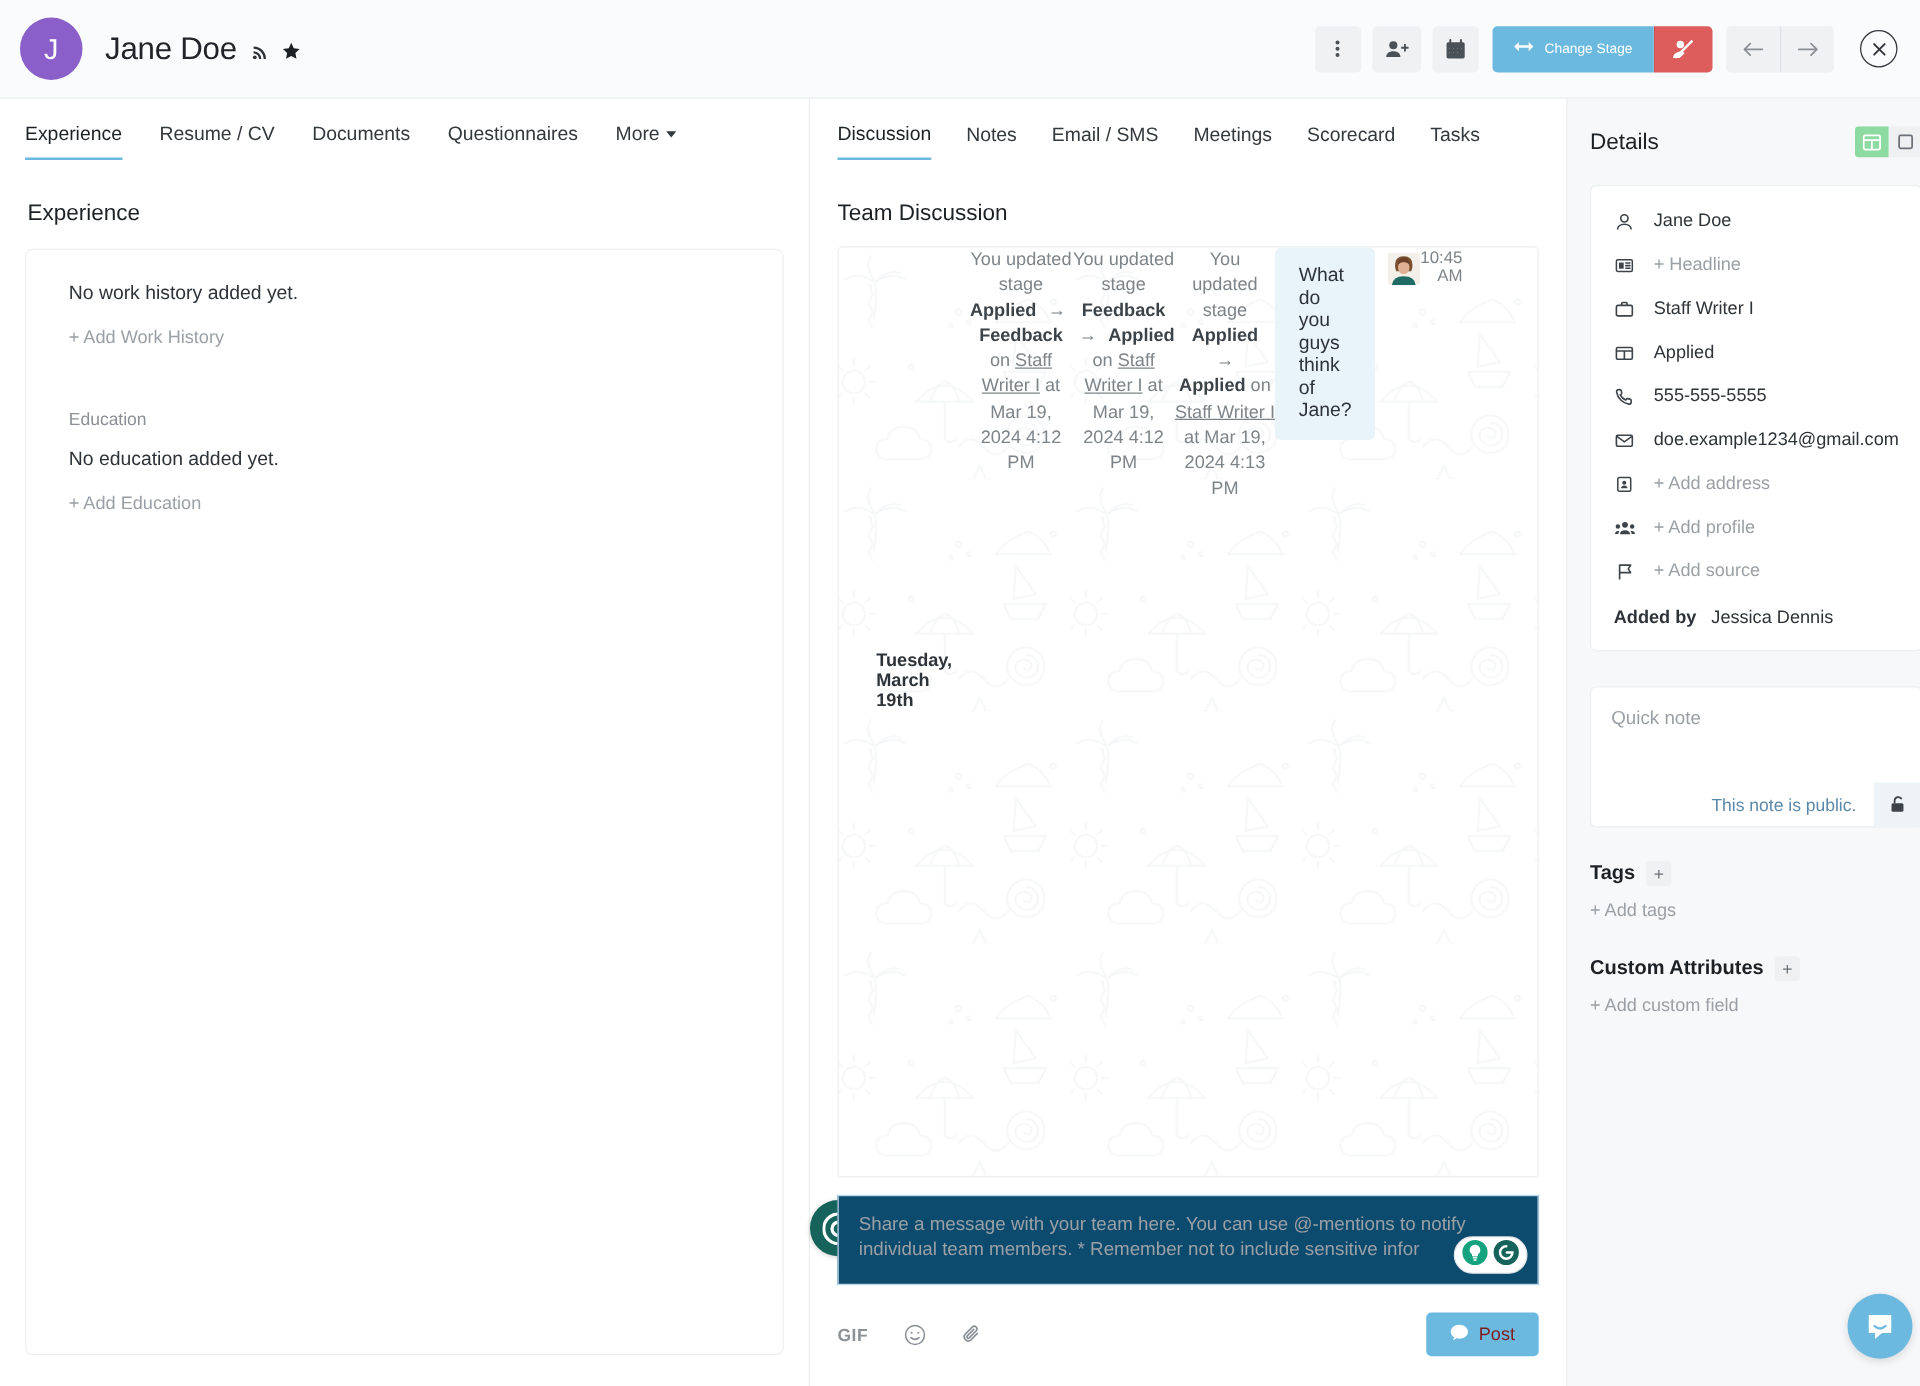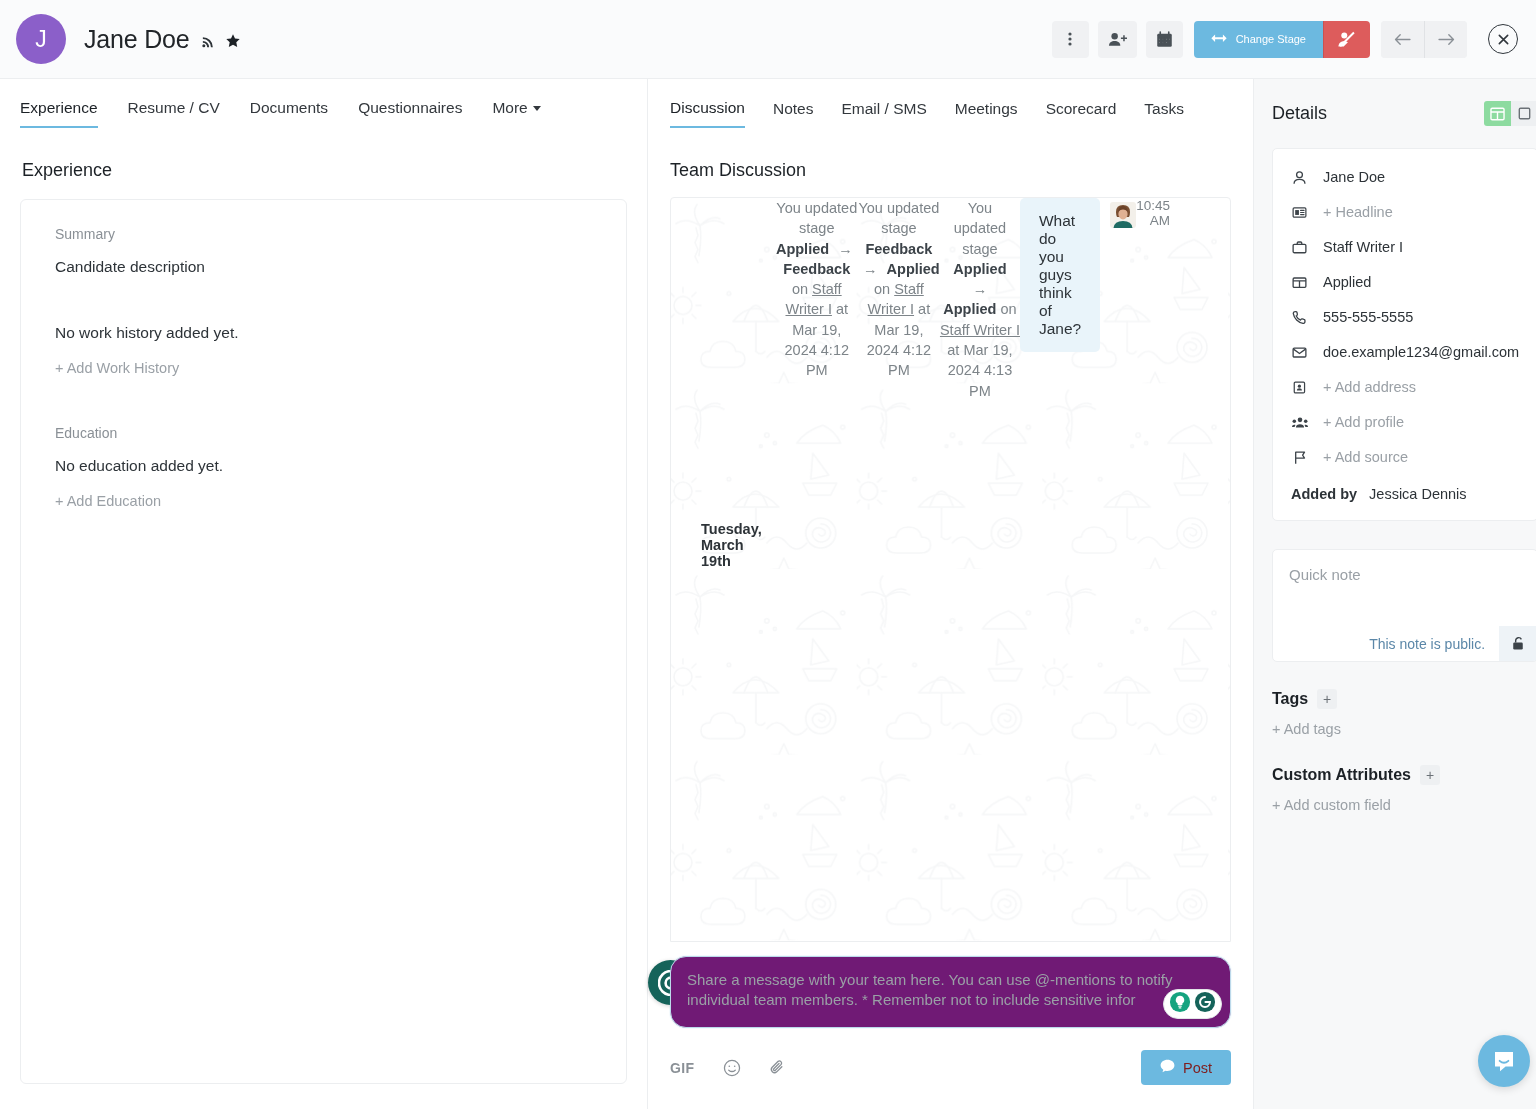--- a/index.html
+++ b/index.html
@@ -114,21 +114,21 @@
   .bubble-row { display: flex; align-items: flex-start; justify-content: flex-end; gap: 10px; margin-bottom: 8px; }
   .bubble {
     background: #e9f4fa; border-radius: 5px; padding: 14px 19px;
     font-size: 15.5px; color: #2d3338;
   }
   .av-sm { width: 26px; height: 26px; border-radius: 3px; flex: none; overflow: hidden; margin-top: 4px; }
   .msg-time { text-align: right; font-size: 13.5px; color: #7d8489; padding-right: 44px; margin-bottom: 4px; }
 
   .composer { margin: 0 22px; padding: 14px 0 0 0; position: relative; }
   .cbox {
-    border: 1px solid #bcd9ea; border-radius: 16px; background: #701a75;
+    border: 1px solid #bcd9ea; border-radius: 0; background: #0c4a6e;
     height: 72px; padding: 13px 16px; position: relative;
     box-shadow: 0 0 0 1px rgba(108,185,224,.08);
   }
   .cplace { font-size: 15px; color: #9aa0a6; line-height: 1.3; }
   .gram-badge {
     position: absolute; right: 8px; bottom: 8px;
     height: 30px; border-radius: 16px; background: #fff;
     border: 1px solid #e2e5e8; display: flex; align-items: center; gap: 3px; padding: 0 5px;
   }
   .gram-left {
@@ -278,24 +278,20 @@
       <button class="tab">Resume / CV</button>
       <button class="tab">Documents</button>
       <button class="tab">Questionnaires</button>
       <button class="tab"><span>More</span><i class="caret"></i></button>
     </div>
 
     <div class="sec-title">Experience</div>
 
     <div class="card">
       <div class="fld-block">
-        <div class="fld-label">Summary</div>
-        <div class="fld-value">Candidate description</div>
-      </div>
-      <div class="fld-block">
         <div class="fld-value">No work history added yet.</div>
         <div class="addlink">+ Add Work History</div>
       </div>
       <div class="fld-block">
         <div class="fld-label">Education</div>
         <div class="fld-value">No education added yet.</div>
         <div class="addlink">+ Add Education</div>
       </div>
     </div>
   </div>

